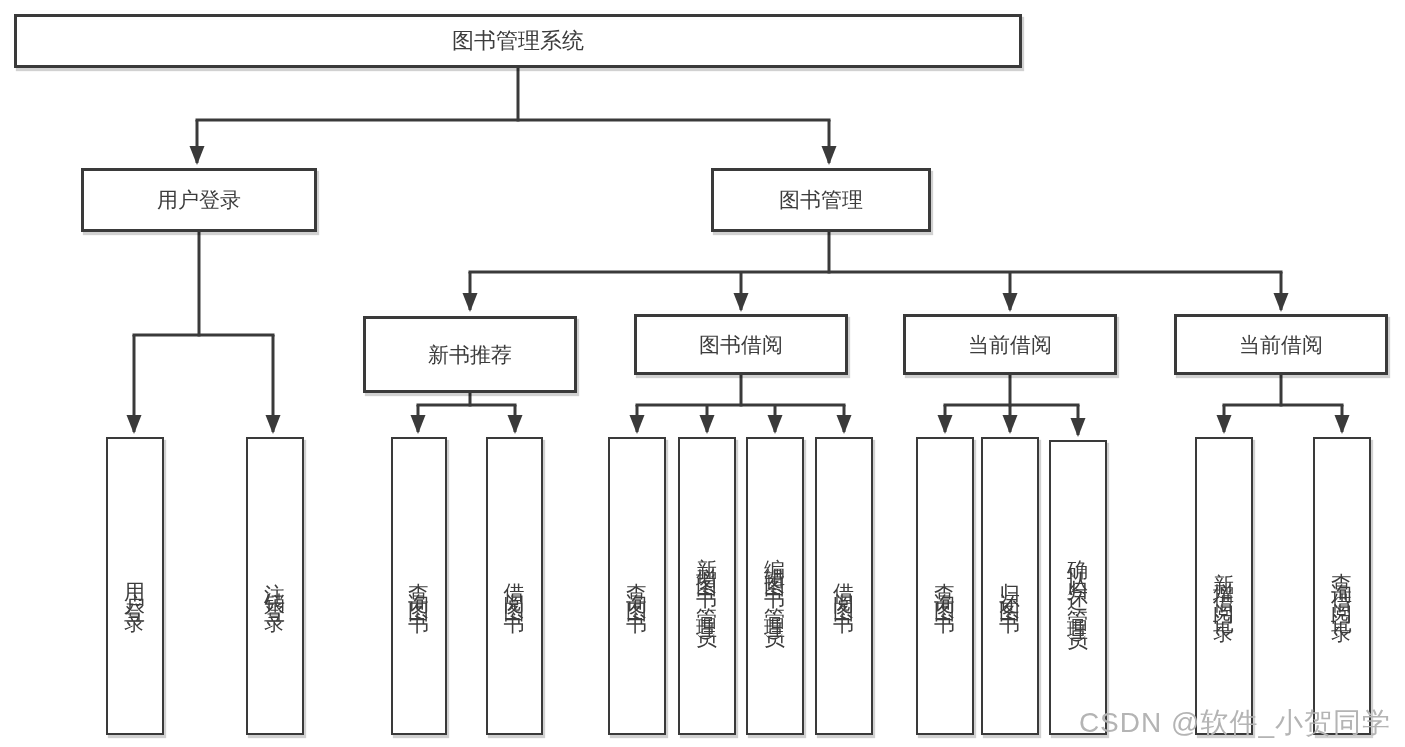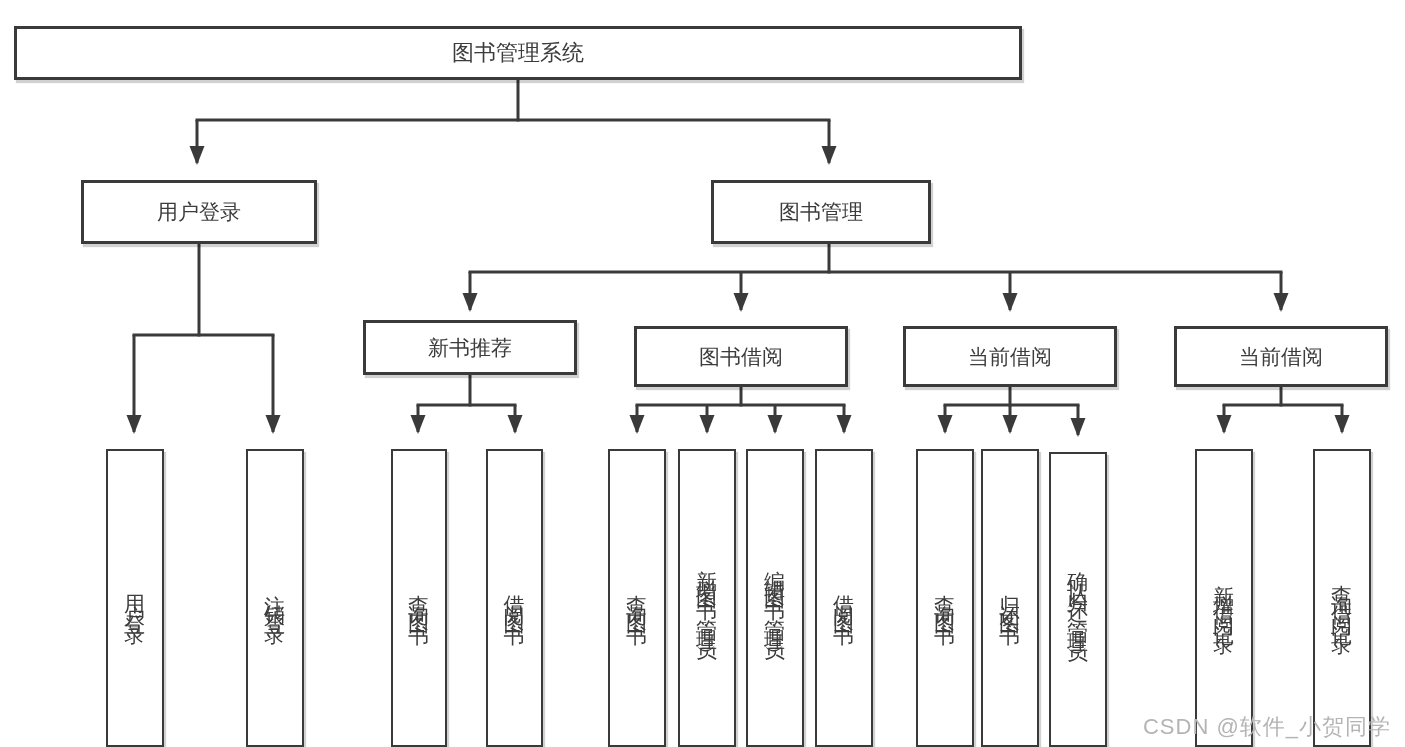--- a/index.html
+++ b/index.html
@@ -35,36 +35,35 @@
     border:3px solid var(--line);
     box-shadow:2px 3px 1px rgba(0,0,0,0.18);
     display:flex;
     align-items:center;
     justify-content:center;
     color:var(--text);
     font-size:21px;
     z-index:1;
     text-align:center;
     white-space:nowrap;
-    margin-top:12px;
   }
   .box.root{font-size:22px;}
   .vbox{
     border-width:2.5px;
     writing-mode:vertical-rl;
     text-orientation:mixed;
     letter-spacing:10px;
     line-height:1.1;
     white-space:normal;
   }
   .watermark{
     position:absolute;
     right:14px;
     bottom:5px;
-    font-size:22px;
+    font-size:28px;
     letter-spacing:1px;
     color:var(--wm);
     z-index:2;
   }
 </style>
 </head>
 <body>
 
 <div class="canvas">
 
@@ -114,21 +113,21 @@
     <line x1="1222.5" y1="405" x2="1343.5" y2="405"></line>
     <line x1="1224" y1="405" x2="1224" y2="432" marker-end="url(#arw)"></line>
     <line x1="1342" y1="405" x2="1342" y2="432" marker-end="url(#arw)"></line>
   </svg>
 
   <div class="box root" style="left:14px;top:14px;width:1008px;height:54px;">图书管理系统</div>
 
   <div class="box" style="left:81px;top:168px;width:236px;height:64px;">用户登录</div>
   <div class="box" style="left:711px;top:168px;width:220px;height:64px;">图书管理</div>
 
-  <div class="box" style="left:363px;top:308px;width:214px;height:55px;">新书推荐</div>
+  <div class="box" style="left:363px;top:316px;width:214px;height:77px;">新书推荐</div>
   <div class="box" style="left:634px;top:314px;width:214px;height:61px;">图书借阅</div>
   <div class="box" style="left:903px;top:314px;width:214px;height:61px;">当前借阅</div>
   <div class="box" style="left:1174px;top:314px;width:214px;height:61px;">当前借阅</div>
 
   <div class="box vbox" style="left:106px;top:437px;width:58px;height:298px;">用户登录</div>
   <div class="box vbox" style="left:246px;top:437px;width:58px;height:298px;">注销登录</div>
 
   <div class="box vbox" style="left:391px;top:437px;width:56px;height:298px;">查询图书</div>
   <div class="box vbox" style="left:486px;top:437px;width:57px;height:298px;">借阅图书</div>
 

